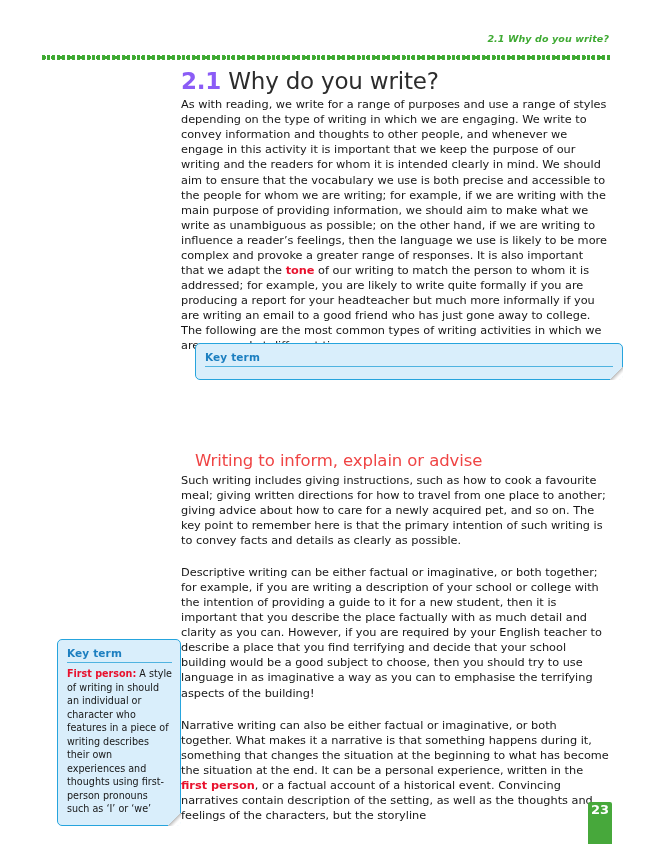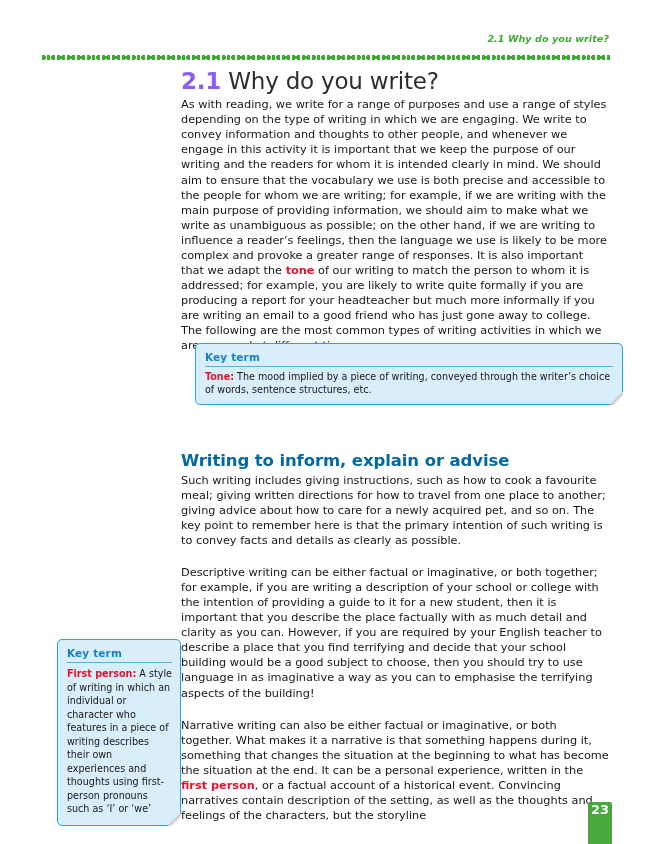--- a/index.html
+++ b/index.html
@@ -86,24 +86,24 @@
     color: #161616;
     text-align: left;
   }
 
   .kw-red {
     color: #e8112d;
     font-weight: bold;
   }
 
   h2.sub-title {
-    margin: 0 0 2px 0;
+    margin: 0 0 2px 14px;
     font-size: 16.5px;
-    font-weight: bold;
-    color: #0369a1;
+    font-weight: normal;
+    color: #ef4444;
     line-height: 1.2;
     letter-spacing: -0.1px;
   }
 
   .block-gap-lg { height: 20px; }
   .block-gap-md { height: 17px; }
 
   
   .keyterm {
     position: relative;
@@ -221,26 +221,25 @@
 
     <div class="block-gap-md"></div>
 
     <p class="body"><span>Narrative writing can also be either factual or imaginative, or both together. What makes it a narrative is that something happens during it, something that changes the situation at the beginning to what has become the situation at the end. It can be a personal experience, written in the </span><span class="kw-red">first person</span><span>, or a factual account of a historical event. Convincing narratives contain description of the setting, as well as the thoughts and feelings of the characters, but the storyline</span></p>
 
   </div>
 
   <div class="keyterm keyterm-main">
     <div class="keyterm-title">Key term</div>
     <div class="keyterm-rule"></div>
-    <div class="keyterm-body"><span class="keyterm-term">Tone:</span><span> The mood implied by a piece of writing, conveyed through the writer’s choice of words, sentence structures, etc.</span></div>
   </div>
 
   <div class="keyterm keyterm-margin">
     <div class="keyterm-title">Key term</div>
     <div class="keyterm-rule"></div>
-    <div class="keyterm-body"><span class="keyterm-term">First person:</span><span> A style of writing in which an individual or character who features in a piece of writing describes their own experiences and thoughts using first-person pronouns such as ‘I’ or ‘we’</span></div>
+    <div class="keyterm-body"><span class="keyterm-term">First person:</span><span> A style of writing in should an individual or character who features in a piece of writing describes their own experiences and thoughts using first-person pronouns such as ‘I’ or ‘we’</span></div>
   </div>
 
   <div class="folio">
     <div class="folio-num">23</div>
   </div>
 
 </div>
 
 </body></html>

